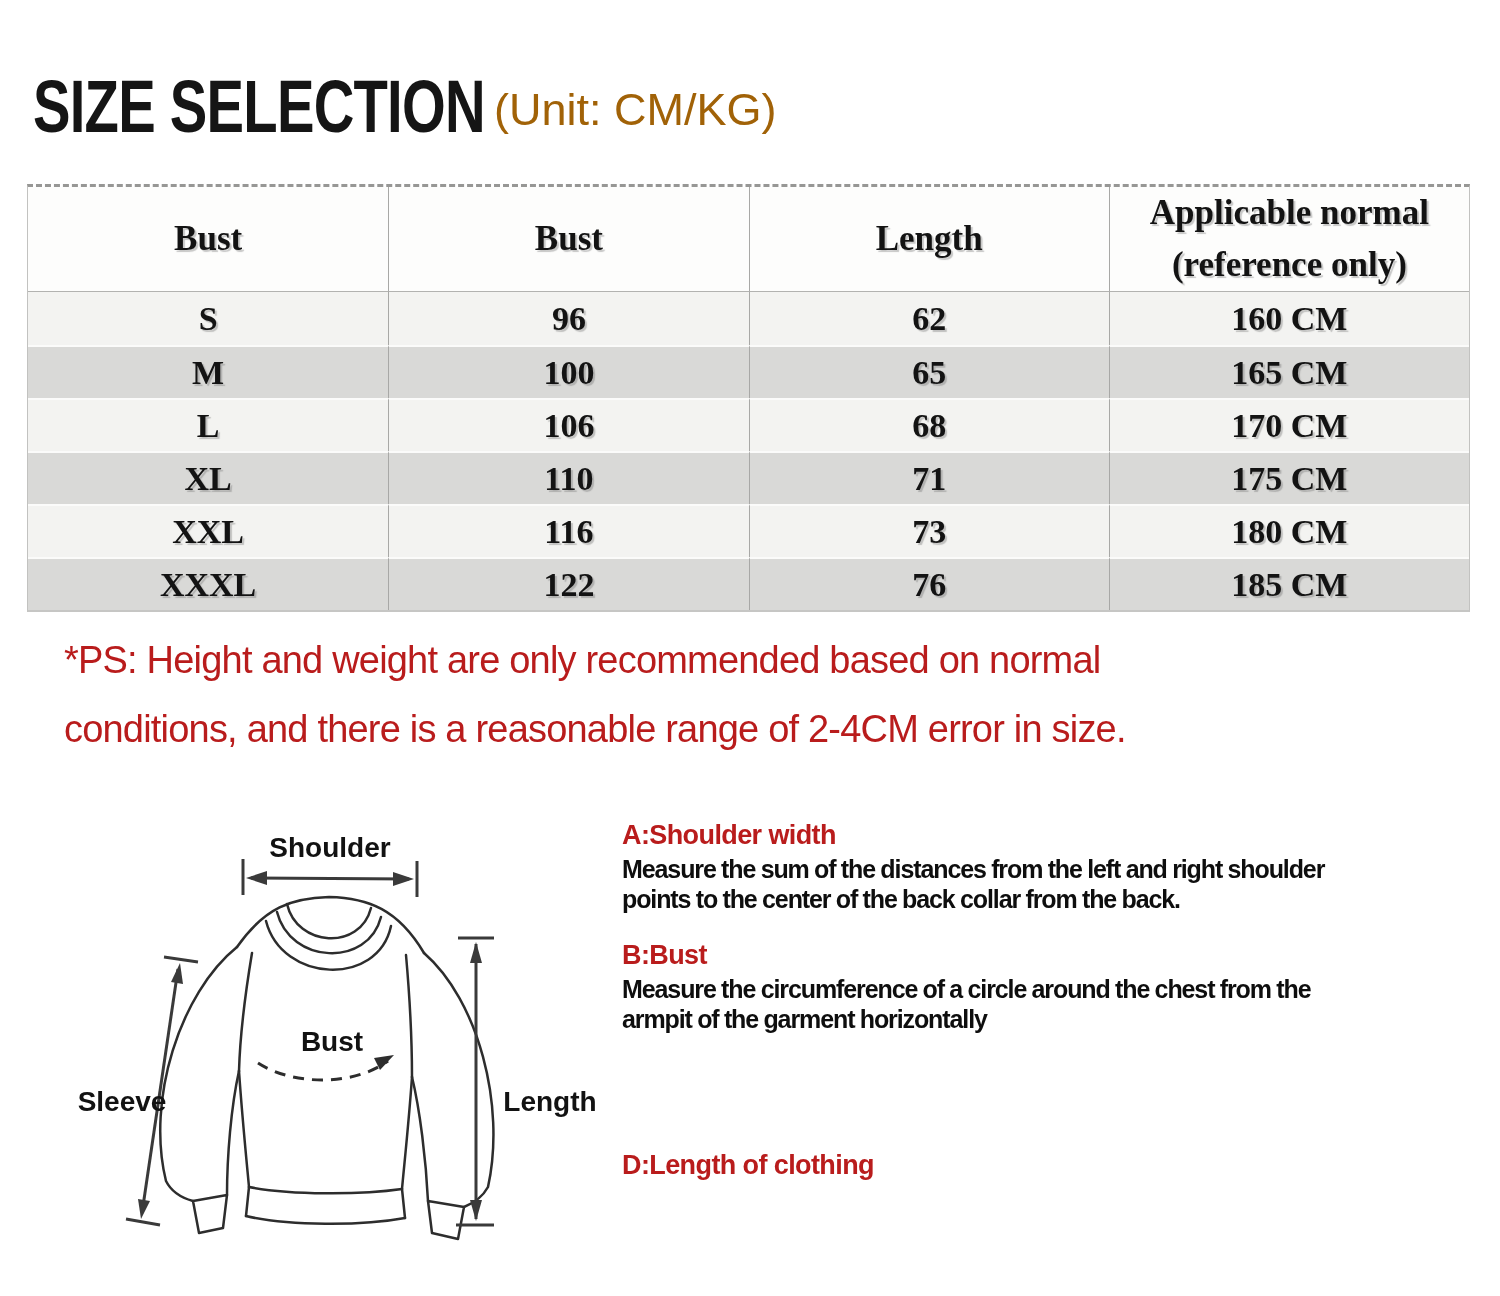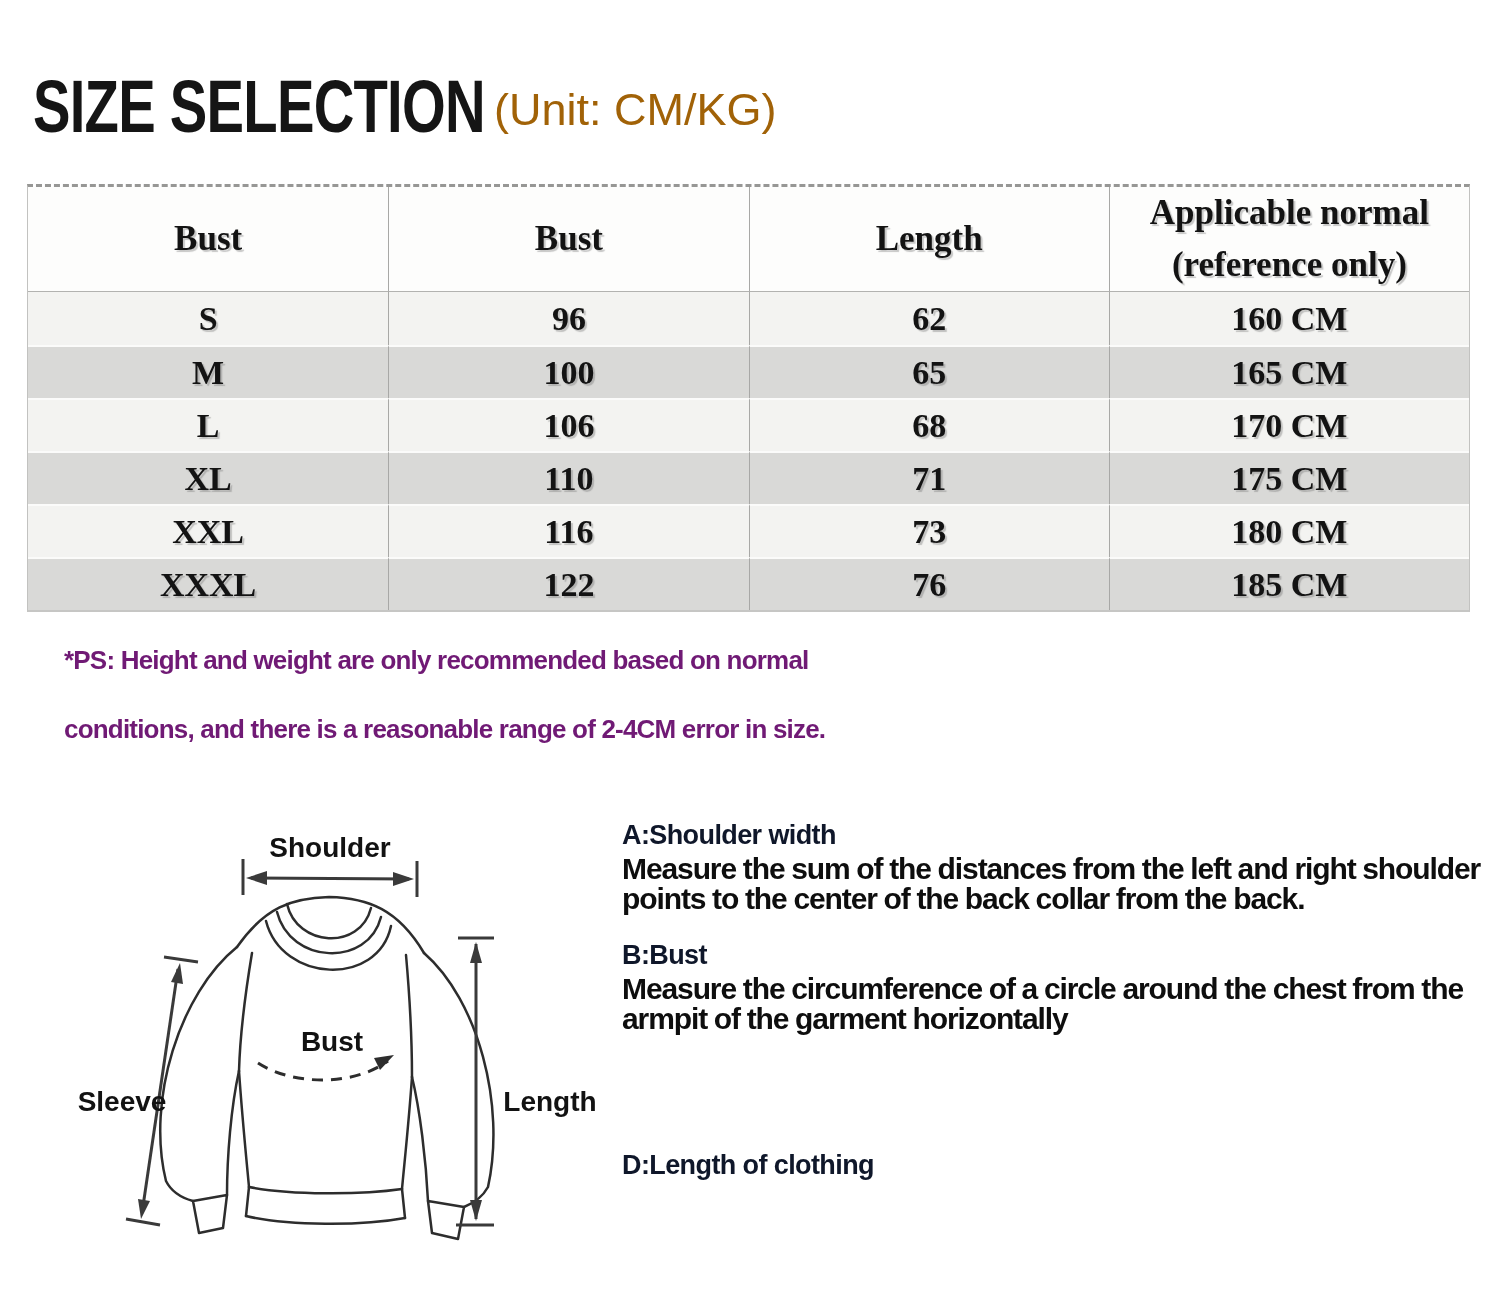--- a/index.html
+++ b/index.html
@@ -63,25 +63,25 @@
   .size-table tbody tr:first-child td { border-top: none; }
   .size-table tbody tr:nth-child(odd) td { background: #f3f3f1; }
   .size-table tbody tr:nth-child(even) td { background: #d9d9d7; }
   .th-multiline { white-space: pre-line; line-height: 52px; font-size: 33px; }
 
   
   .ps-note {
     position: absolute;
     left: 64px;
     top: 626px;
-    font-size: 26px;
-    font-weight: bold;
+    font-size: 38px;
+    font-weight: normal;
     letter-spacing: -0.8px;
     line-height: 69px;
-    color: #701a75;
+    color: #b91c1c;
     white-space: pre;
   }
 
   
   .diagram { position: absolute; left: 30px; top: 795px; width: 580px; height: 500px; }
   .diagram svg { width: 100%; height: 100%; }
   .dim-label {
     font-family: "Liberation Sans", sans-serif;
     font-weight: bold;
     font-size: 28px;
@@ -91,25 +91,25 @@
   
   .guide-section { position: absolute; left: 622px; width: 830px; }
   .guide-a { top: 820px; }
   .guide-b { top: 940px; }
   .guide-c { top: 1060px; }
   .guide-d { top: 1150px; }
   .guide-heading {
     font-size: 27px;
     font-weight: bold;
     letter-spacing: -0.6px;
-    color: #0f172a;
+    color: #b91c1c;
     margin-bottom: 3px;
   }
   .guide-body {
-    font-size: 30px;
+    font-size: 25px;
     font-weight: bold;
     letter-spacing: -1.1px;
     word-spacing: -0.5px;
     line-height: 30px;
     color: #0e0e0e;
     white-space: pre;
   }
 </style>
 </head>
 <body>

